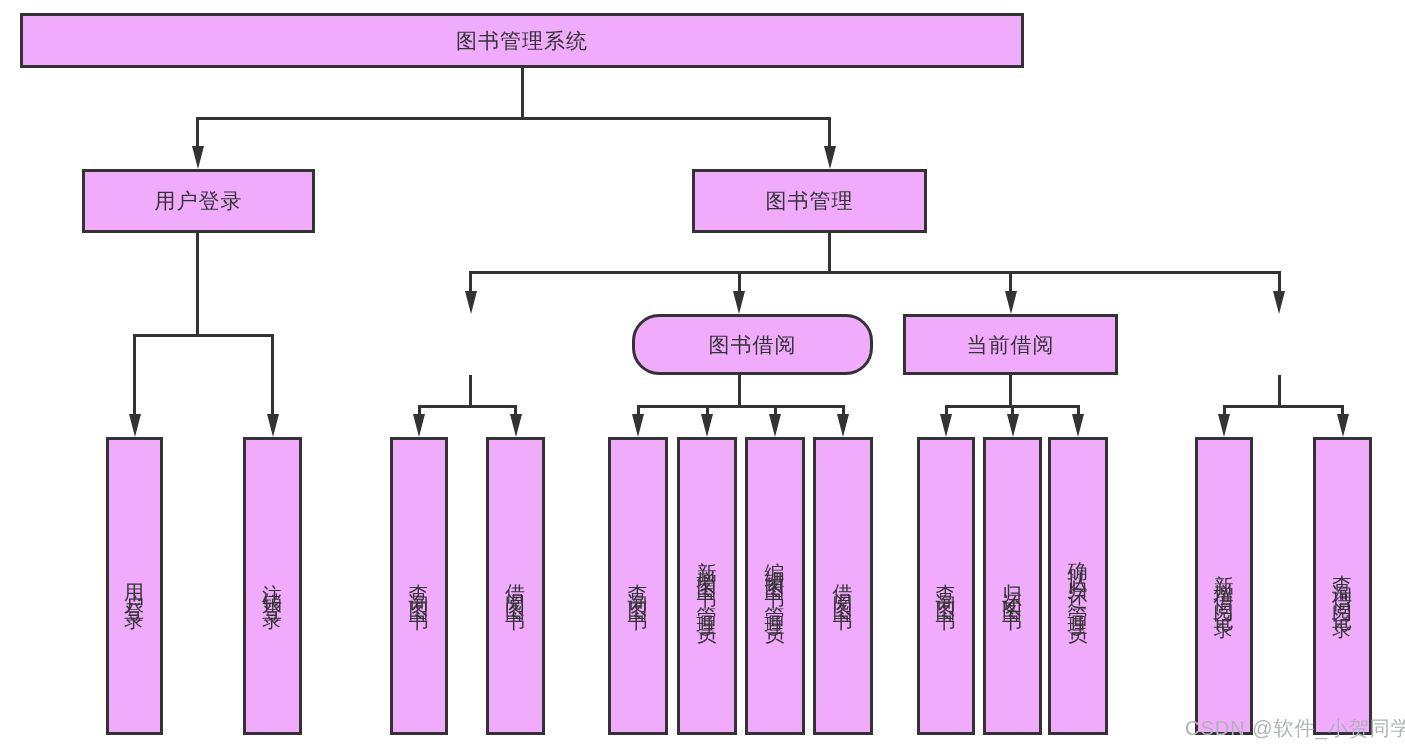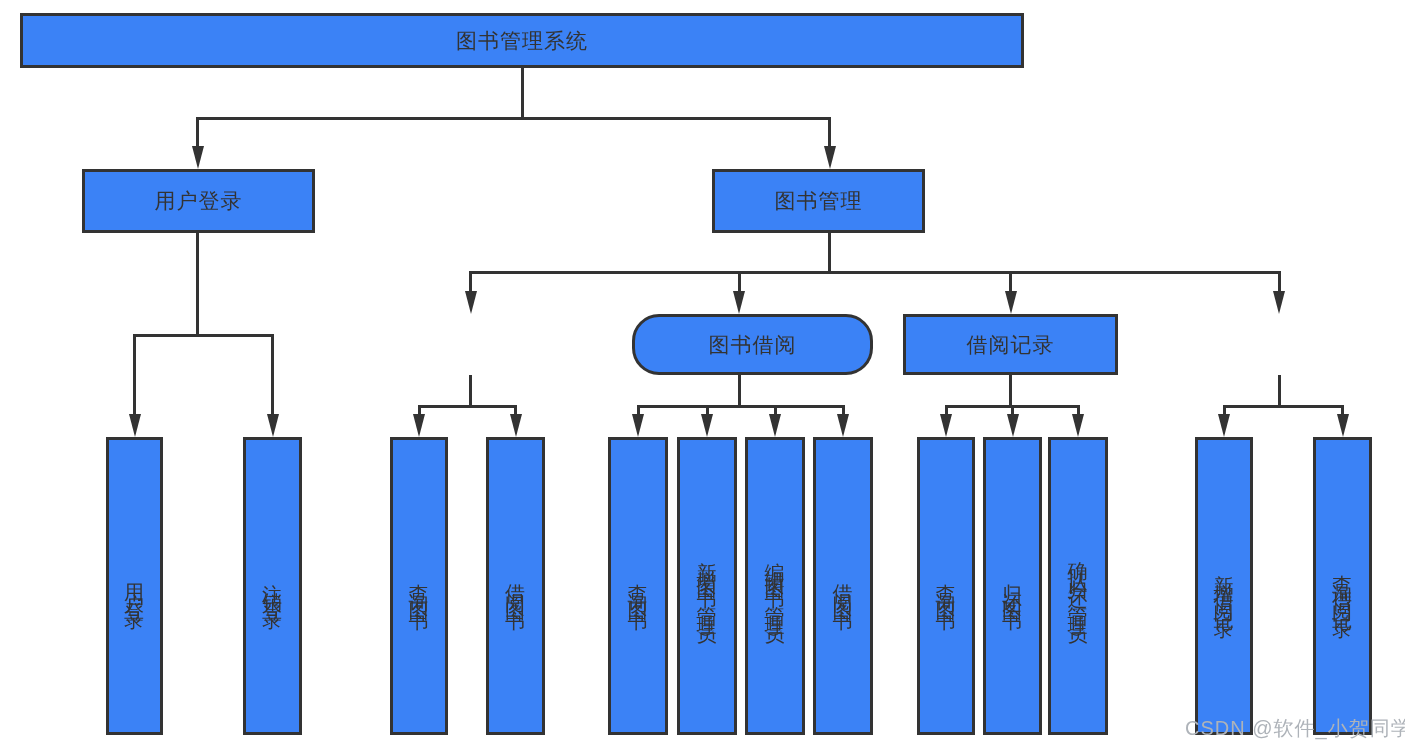--- a/index.html
+++ b/index.html
@@ -6,21 +6,21 @@
   .canvas{
     position:relative;
     width:1405px;height:747px;
     background:#ffffff;
     font-family:"Liberation Sans","DejaVu Sans",sans-serif;
     overflow:hidden;
   }
   .box{
     position:absolute;
     box-sizing:border-box;
-    background:#3b82f6;
+    background:#f0abfc;
     border:3px solid #333333;
     display:flex;
     align-items:center;
     justify-content:center;
     z-index:2;
   }
   .box .lbl{
     font-size:21px;
     color:#333333;
     letter-spacing:1px;
@@ -62,29 +62,29 @@
 
 <div class="canvas">
 
   <div class="box" style="left:20px;top:13px;width:1004px;height:55px;">
     <span class="lbl">图书管理系统</span>
   </div>
 
   <div class="box" style="left:82px;top:169px;width:233px;height:64px;">
     <span class="lbl">用户登录</span>
   </div>
-  <div class="box" style="left:712px;top:169px;width:213px;height:64px;font-family:Liberation Serif, serif;">
+  <div class="box" style="left:692px;top:169px;width:235px;height:64px;font-family:Liberation Serif, serif;">
     <span class="lbl">图书管理</span>
   </div>
 
   <div class="box" style="left:632px;top:314px;width:241px;height:61px;border-radius:27px;">
     <span class="lbl">图书借阅</span>
   </div>
   <div class="box" style="left:903px;top:314px;width:215px;height:61px;">
-    <span class="lbl">借阅记录</span>
+    <span class="lbl">当前借阅</span>
   </div>
 
   <div class="box vbox" style="left:106px;top:437px;width:57px;height:298px;">
     <span class="lbl">用户登录</span>
   </div>
   <div class="box vbox" style="left:243px;top:437px;width:59px;height:298px;">
     <span class="lbl">注销登录</span>
   </div>
 
   <div class="box vbox" style="left:390px;top:437px;width:58px;height:298px;">

